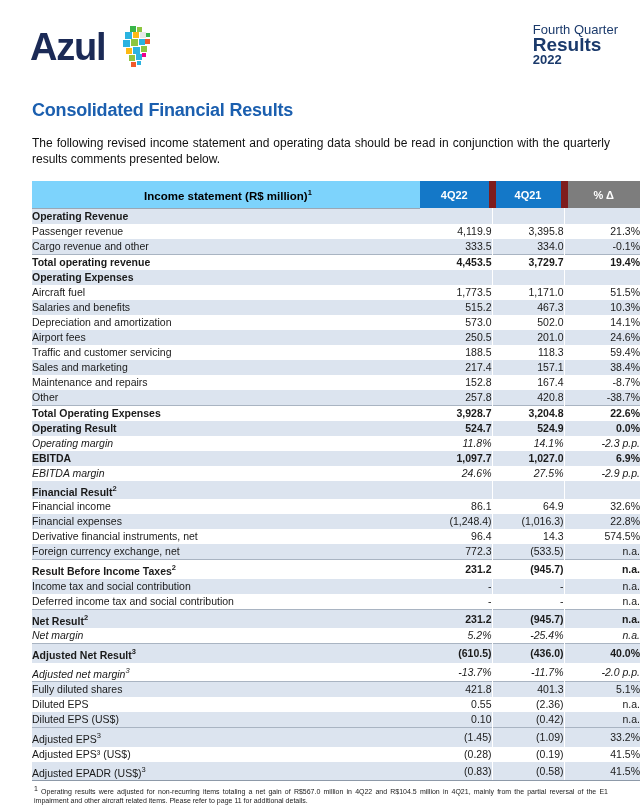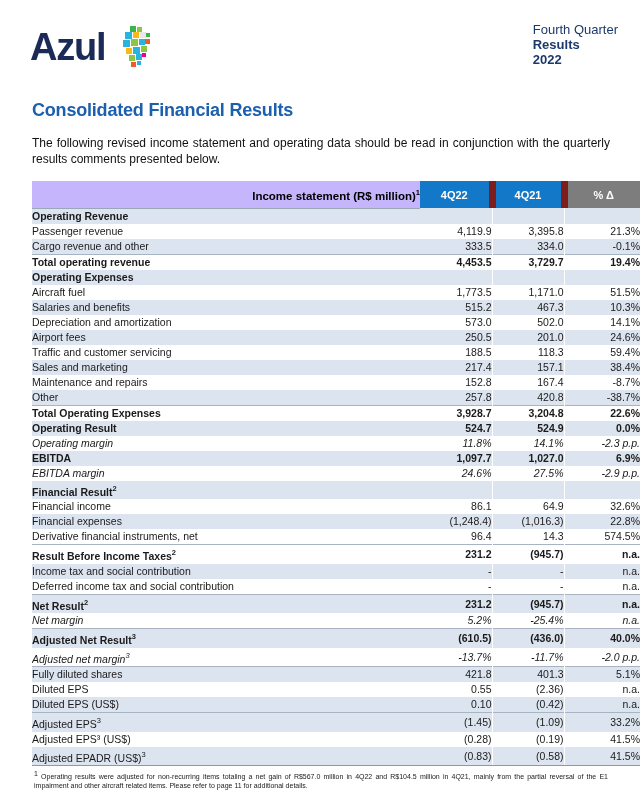--- a/index.html
+++ b/index.html
@@ -48,21 +48,21 @@
     margin-left: 8px;
     margin-top: 2px;
   }
   .header-right {
     text-align: left;
     color: #1B3A6B;
     padding-right: 2px;
     line-height: 15px;
   }
   .hr-line1 { font-size: 13px; font-weight: normal; }
-  .hr-line2 { font-size: 13px; font-weight: bold; }
+  .hr-line2 { font-size: 19px; font-weight: bold; }
   .hr-line3 { font-size: 13px; font-weight: bold; }
 
   
   .doc-title {
     margin-top: 16px;
     padding-left: 12px;
     font-size: 18px;
     font-weight: bold;
     color: #1B5FAF;
     letter-spacing: -0.2px;
@@ -97,25 +97,25 @@
     padding: 0;
     height: 15px;
     line-height: 15px;
     vertical-align: middle;
     white-space: nowrap;
     overflow: hidden;
   }
 
   
   tr.hdr th.h-label {
-    text-align: right;
+    text-align: center;
     font-size: 11.5px;
     font-weight: bold;
     color: #000;
-    background: #c4b5fd;
+    background: #7dd3fc;
     padding-left: 4px;
     height: 24px;
     line-height: 24px;
     border-bottom: 1.5px solid #9aa7b5;
   }
   tr.hdr th.h-q {
     background: #1478C8;
     color: #ffffff;
     font-size: 11px;
     font-weight: bold;
@@ -374,20 +374,26 @@
             <td class="num">(1,248.4)</td>
             <td class="num">(1,016.3)</td>
             <td class="pct">22.8%</td>
           </tr>
           <tr class="plain">
             <td class="lbl ind1"><span>Derivative financial instruments, net</span></td>
             <td class="num">96.4</td>
             <td class="num">14.3</td>
             <td class="pct">574.5%</td>
           </tr>
+          <tr class="band">
+            <td class="lbl ind1"><span>Foreign currency exchange, net</span></td>
+            <td class="num">772.3</td>
+            <td class="num">(533.5)</td>
+            <td class="pct">n.a.</td>
+          </tr>
           <tr class="plain bold rule-top">
             <td class="lbl ind0"><span>Result Before Income Taxes</span><sup>2</sup></td>
             <td class="num">231.2</td>
             <td class="num">(945.7)</td>
             <td class="pct">n.a.</td>
           </tr>
           <tr class="band">
             <td class="lbl ind1"><span>Income tax and social contribution</span></td>
             <td class="num">-</td>
             <td class="num">-</td>

